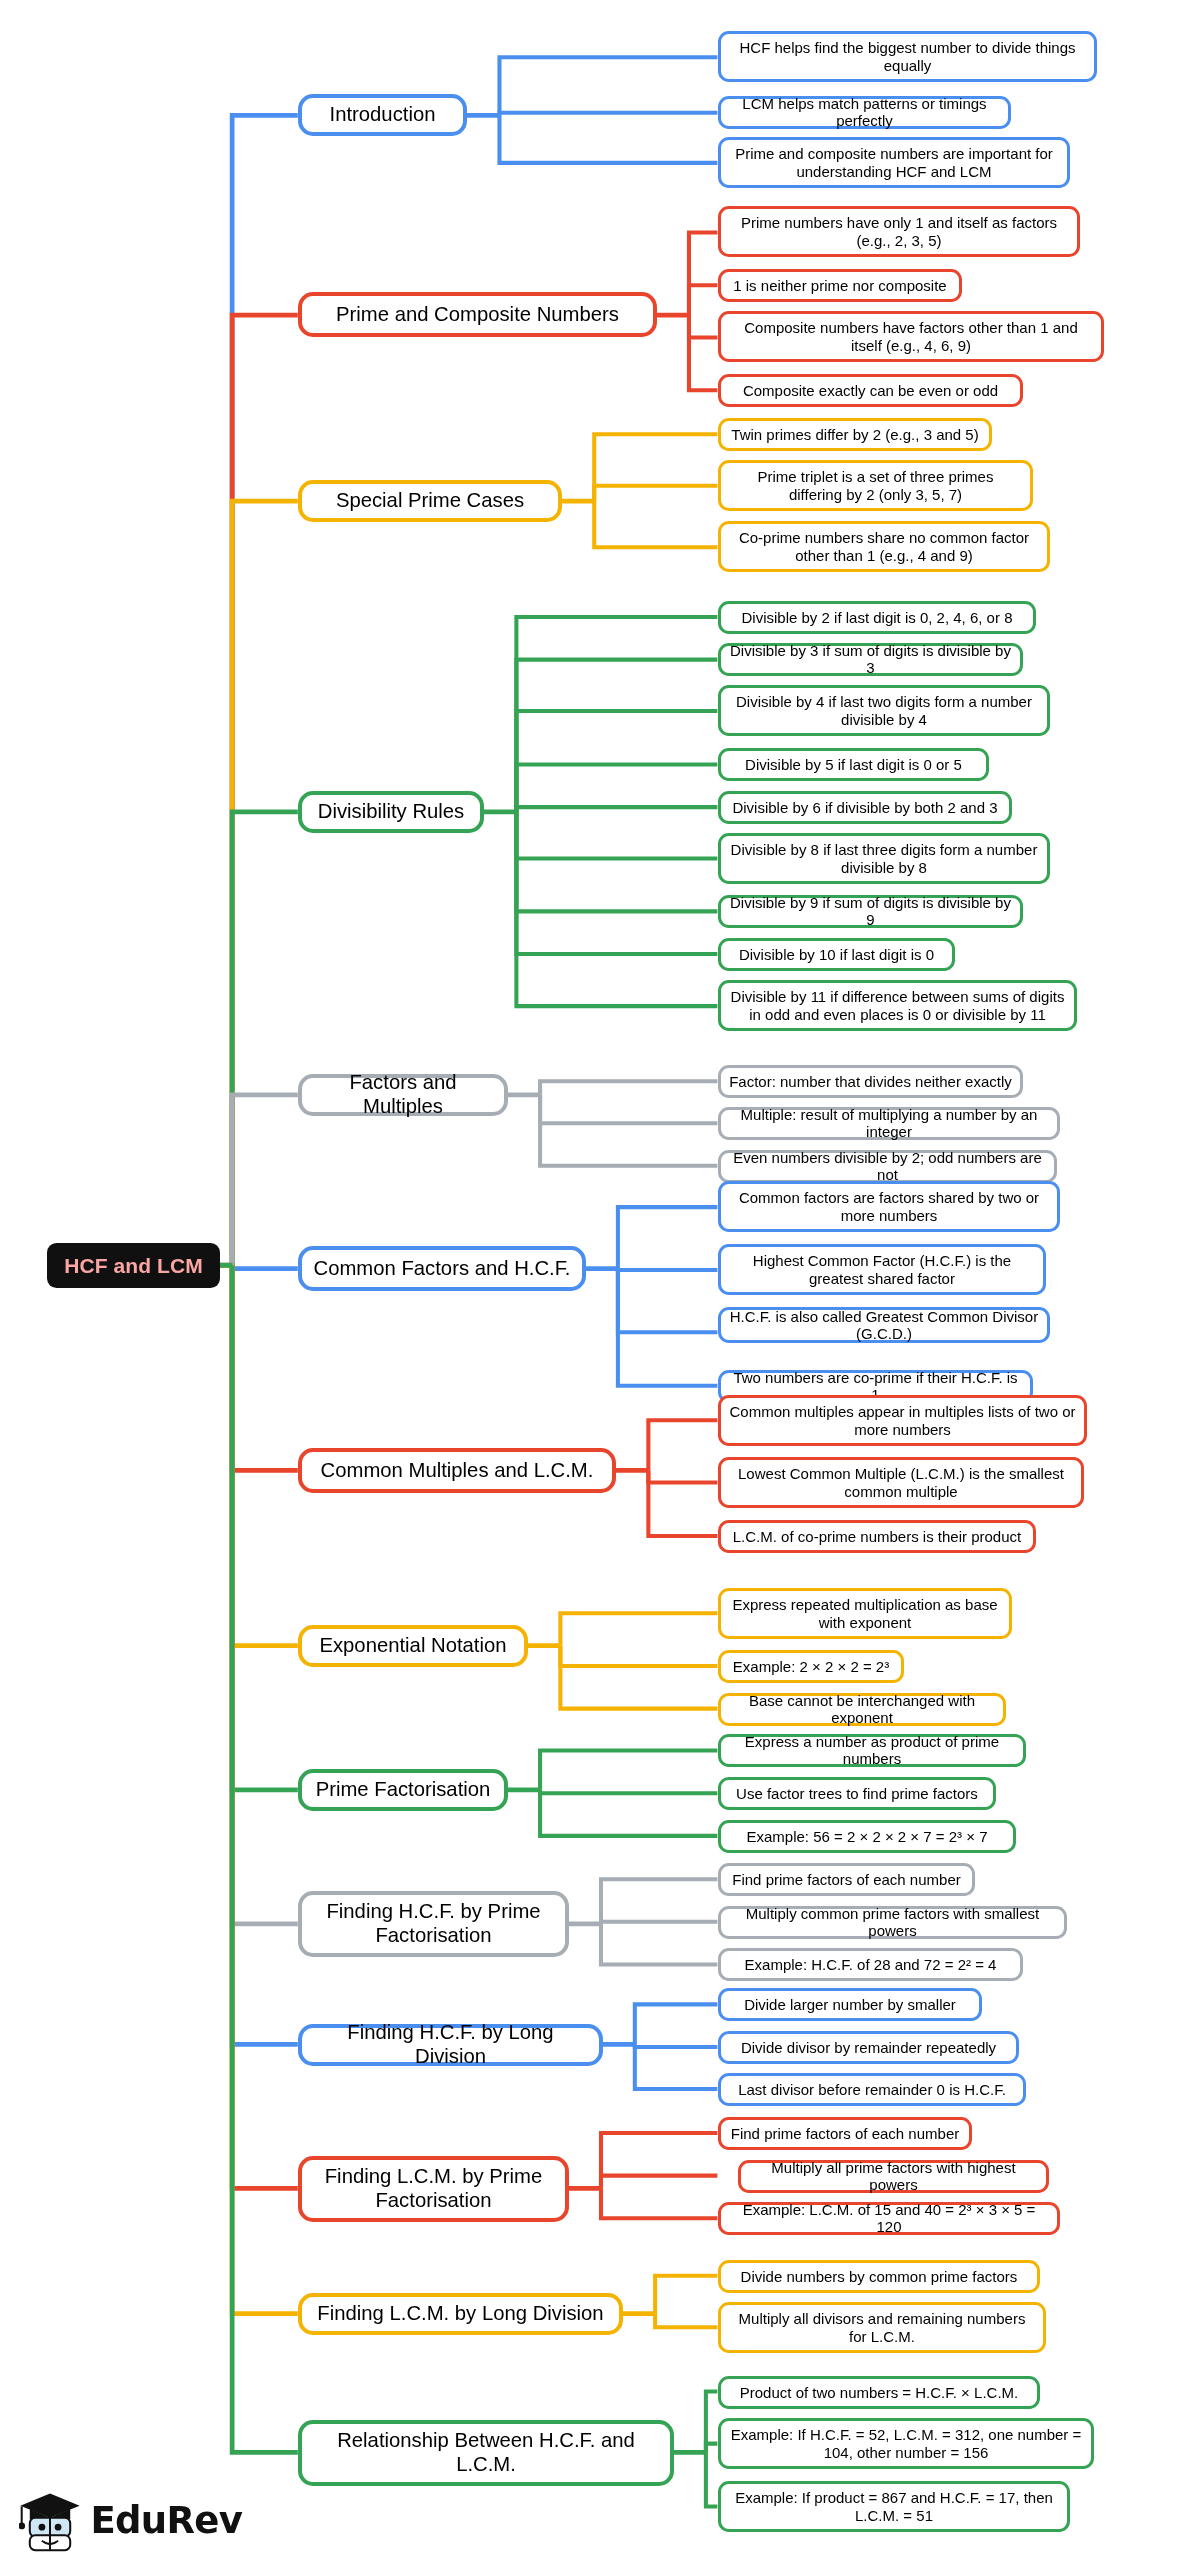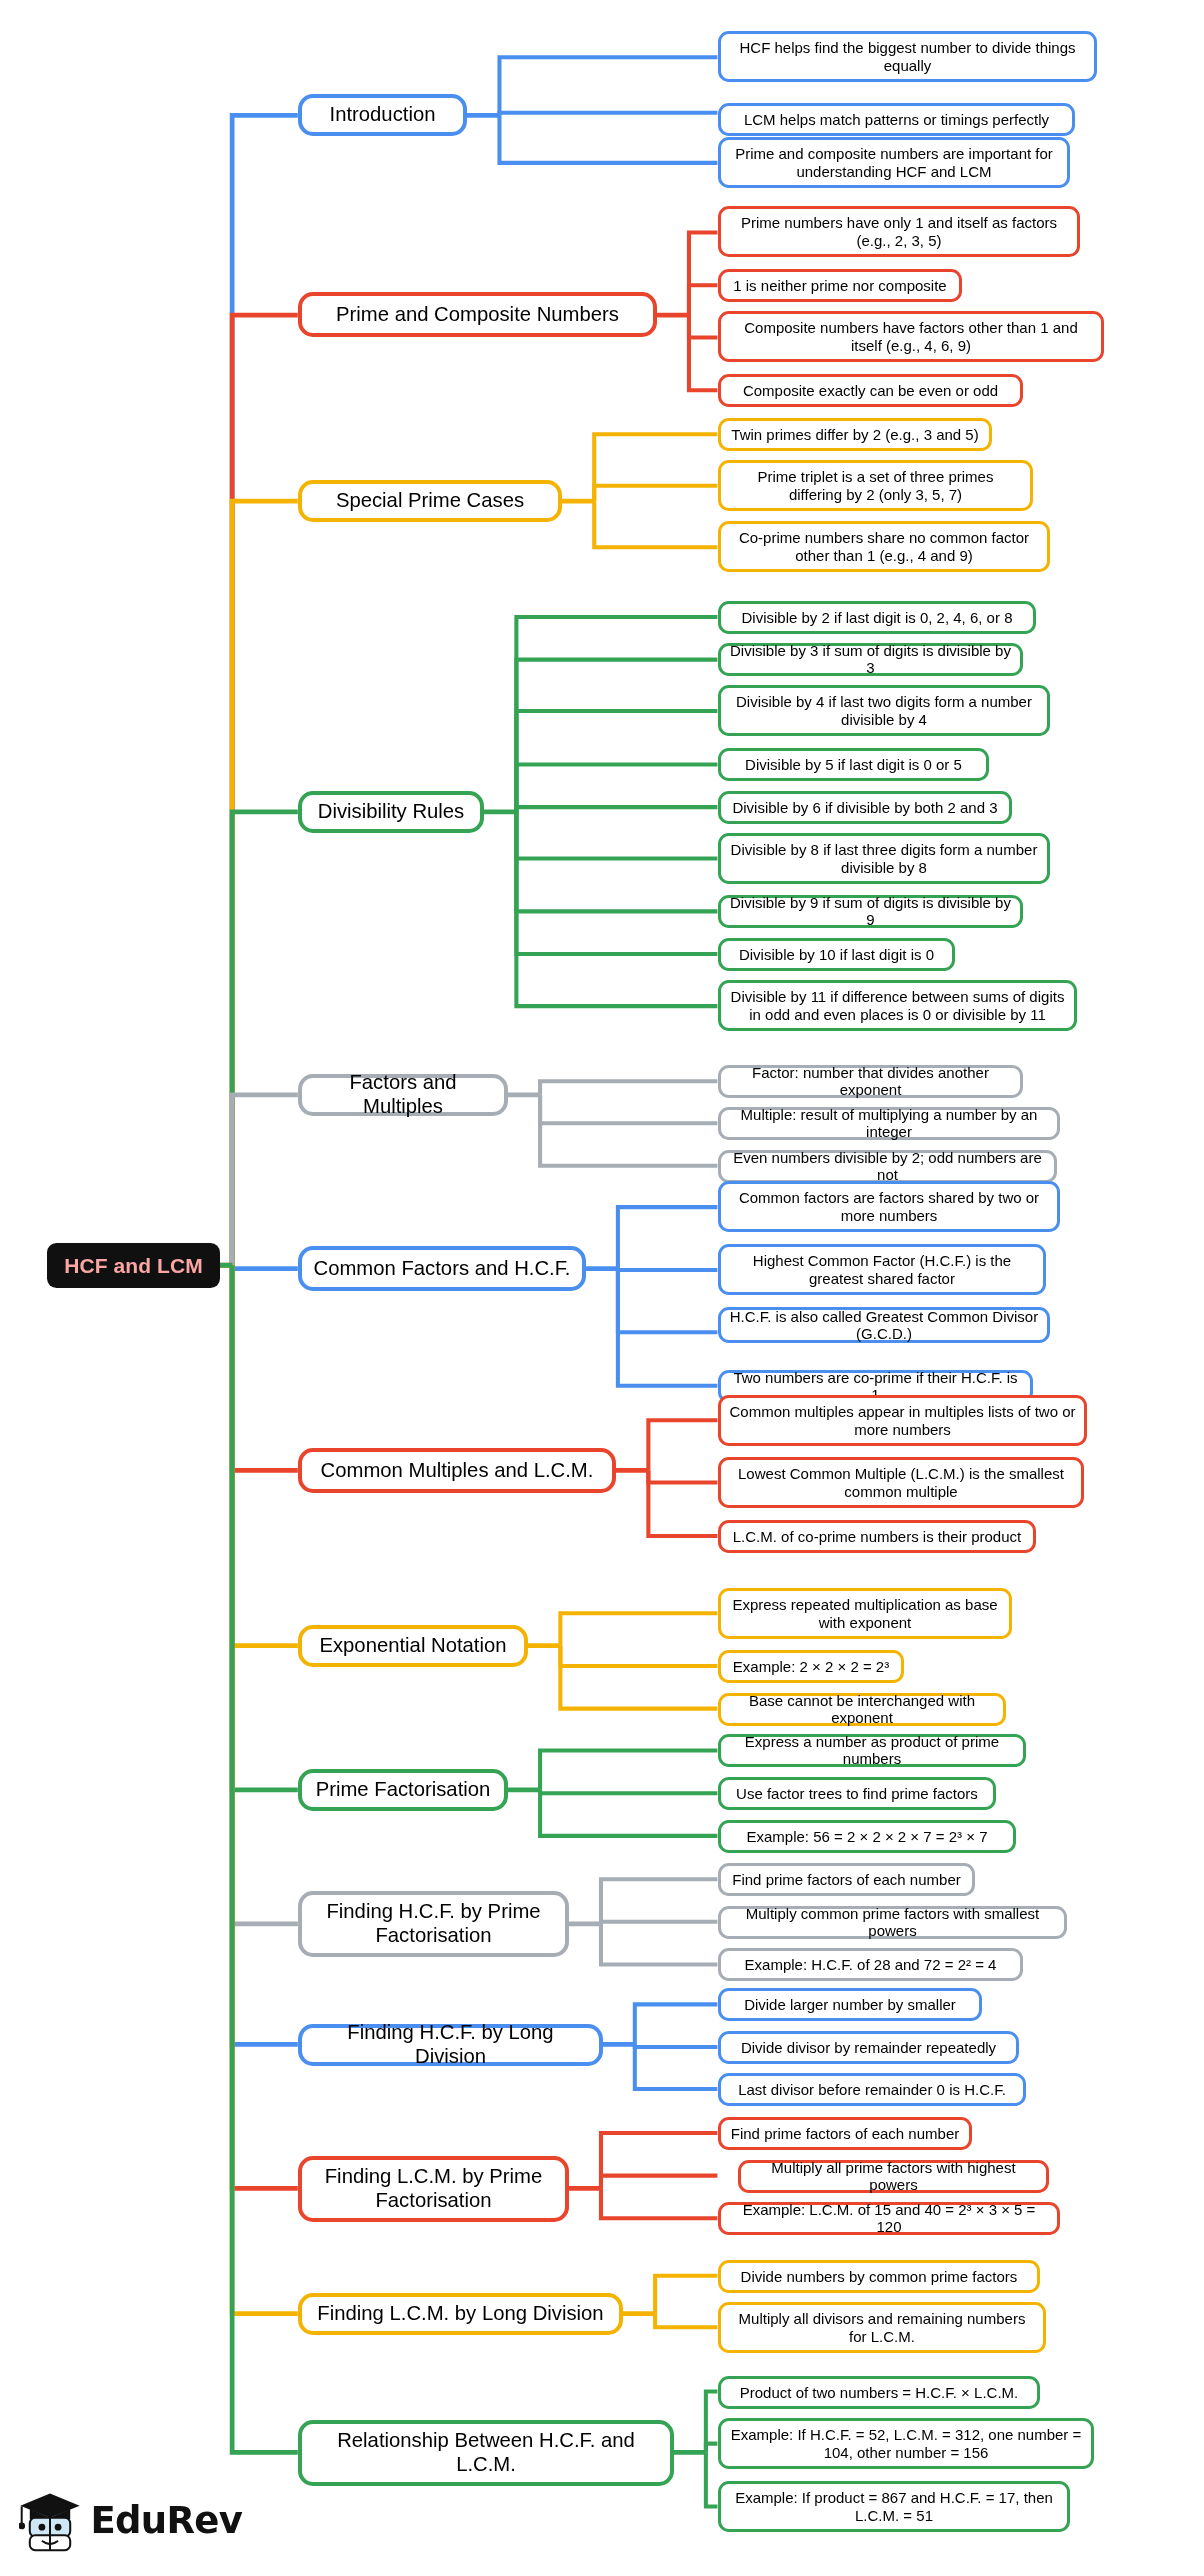--- a/index.html
+++ b/index.html
@@ -190,21 +190,21 @@
     <span>HCF and LCM</span>
   </div>
 
   <div id="nodes-layer">
       <div class="node branch-node" style="left: 298px; top: 94px; width: 169px; min-height: 42px; height: 42px; border-color: rgb(74, 143, 240);">
         <span>Introduction</span>
       </div>
       <div class="node leaf-node" style="left: 718px; top: 31px; width: 379px; height: 51px; border-color: rgb(74, 143, 240);">
         <span>HCF helps find the biggest number to divide things equally</span>
       </div>
-      <div class="node leaf-node" style="left: 718px; top: 96px; width: 357px; height: 32.5px; border-color: rgb(74, 143, 240); margin-top: 7px;">
+      <div class="node leaf-node" style="left: 718px; top: 96px; width: 293px; height: 32.5px; border-color: rgb(74, 143, 240);">
         <span>LCM helps match patterns or timings perfectly</span>
       </div>
       <div class="node leaf-node" style="left: 718px; top: 137px; width: 352px; height: 51px; border-color: rgb(74, 143, 240);">
         <span>Prime and composite numbers are important for understanding HCF and LCM</span>
       </div>
       <div class="node branch-node" style="left: 298px; top: 292px; width: 359px; min-height: 45px; height: 45px; border-color: rgb(232, 69, 44); border-radius: 15px;">
         <span>Prime and Composite Numbers</span>
       </div>
       <div class="node leaf-node" style="left: 718px; top: 206px; width: 362px; height: 51px; border-color: rgb(232, 69, 44);">
         <span>Prime numbers have only 1 and itself as factors (e.g., 2, 3, 5)</span>
@@ -257,21 +257,21 @@
       <div class="node leaf-node" style="left: 718px; top: 938px; width: 237px; height: 32.5px; border-color: rgb(53, 163, 84);">
         <span>Divisible by 10 if last digit is 0</span>
       </div>
       <div class="node leaf-node" style="left: 718px; top: 980px; width: 359px; height: 51px; border-color: rgb(53, 163, 84);">
         <span>Divisible by 11 if difference between sums of digits in odd and even places is 0 or divisible by 11</span>
       </div>
       <div class="node branch-node" style="left: 298px; top: 1074px; width: 210px; min-height: 42px; height: 42px; border-color: rgb(166, 173, 180);">
         <span>Factors and Multiples</span>
       </div>
       <div class="node leaf-node" style="left: 718px; top: 1065px; width: 305px; height: 32.5px; border-color: rgb(166, 173, 180);">
-        <span>Factor: number that divides another exponent</span>
+        <span>Factor: number that divides neither exactly</span>
       </div>
       <div class="node leaf-node" style="left: 718px; top: 1107px; width: 342px; height: 32.5px; border-color: rgb(166, 173, 180);">
         <span>Multiple: result of multiplying a number by an integer</span>
       </div>
       <div class="node leaf-node" style="left: 718px; top: 1150px; width: 339px; height: 32.5px; border-color: rgb(166, 173, 180);">
         <span>Even numbers divisible by 2; odd numbers are not</span>
       </div>
       <div class="node branch-node" style="left: 298px; top: 1246px; width: 288px; min-height: 45px; height: 45px; border-color: rgb(74, 143, 240);">
         <span>Common Factors and H.C.F.</span>
       </div>

